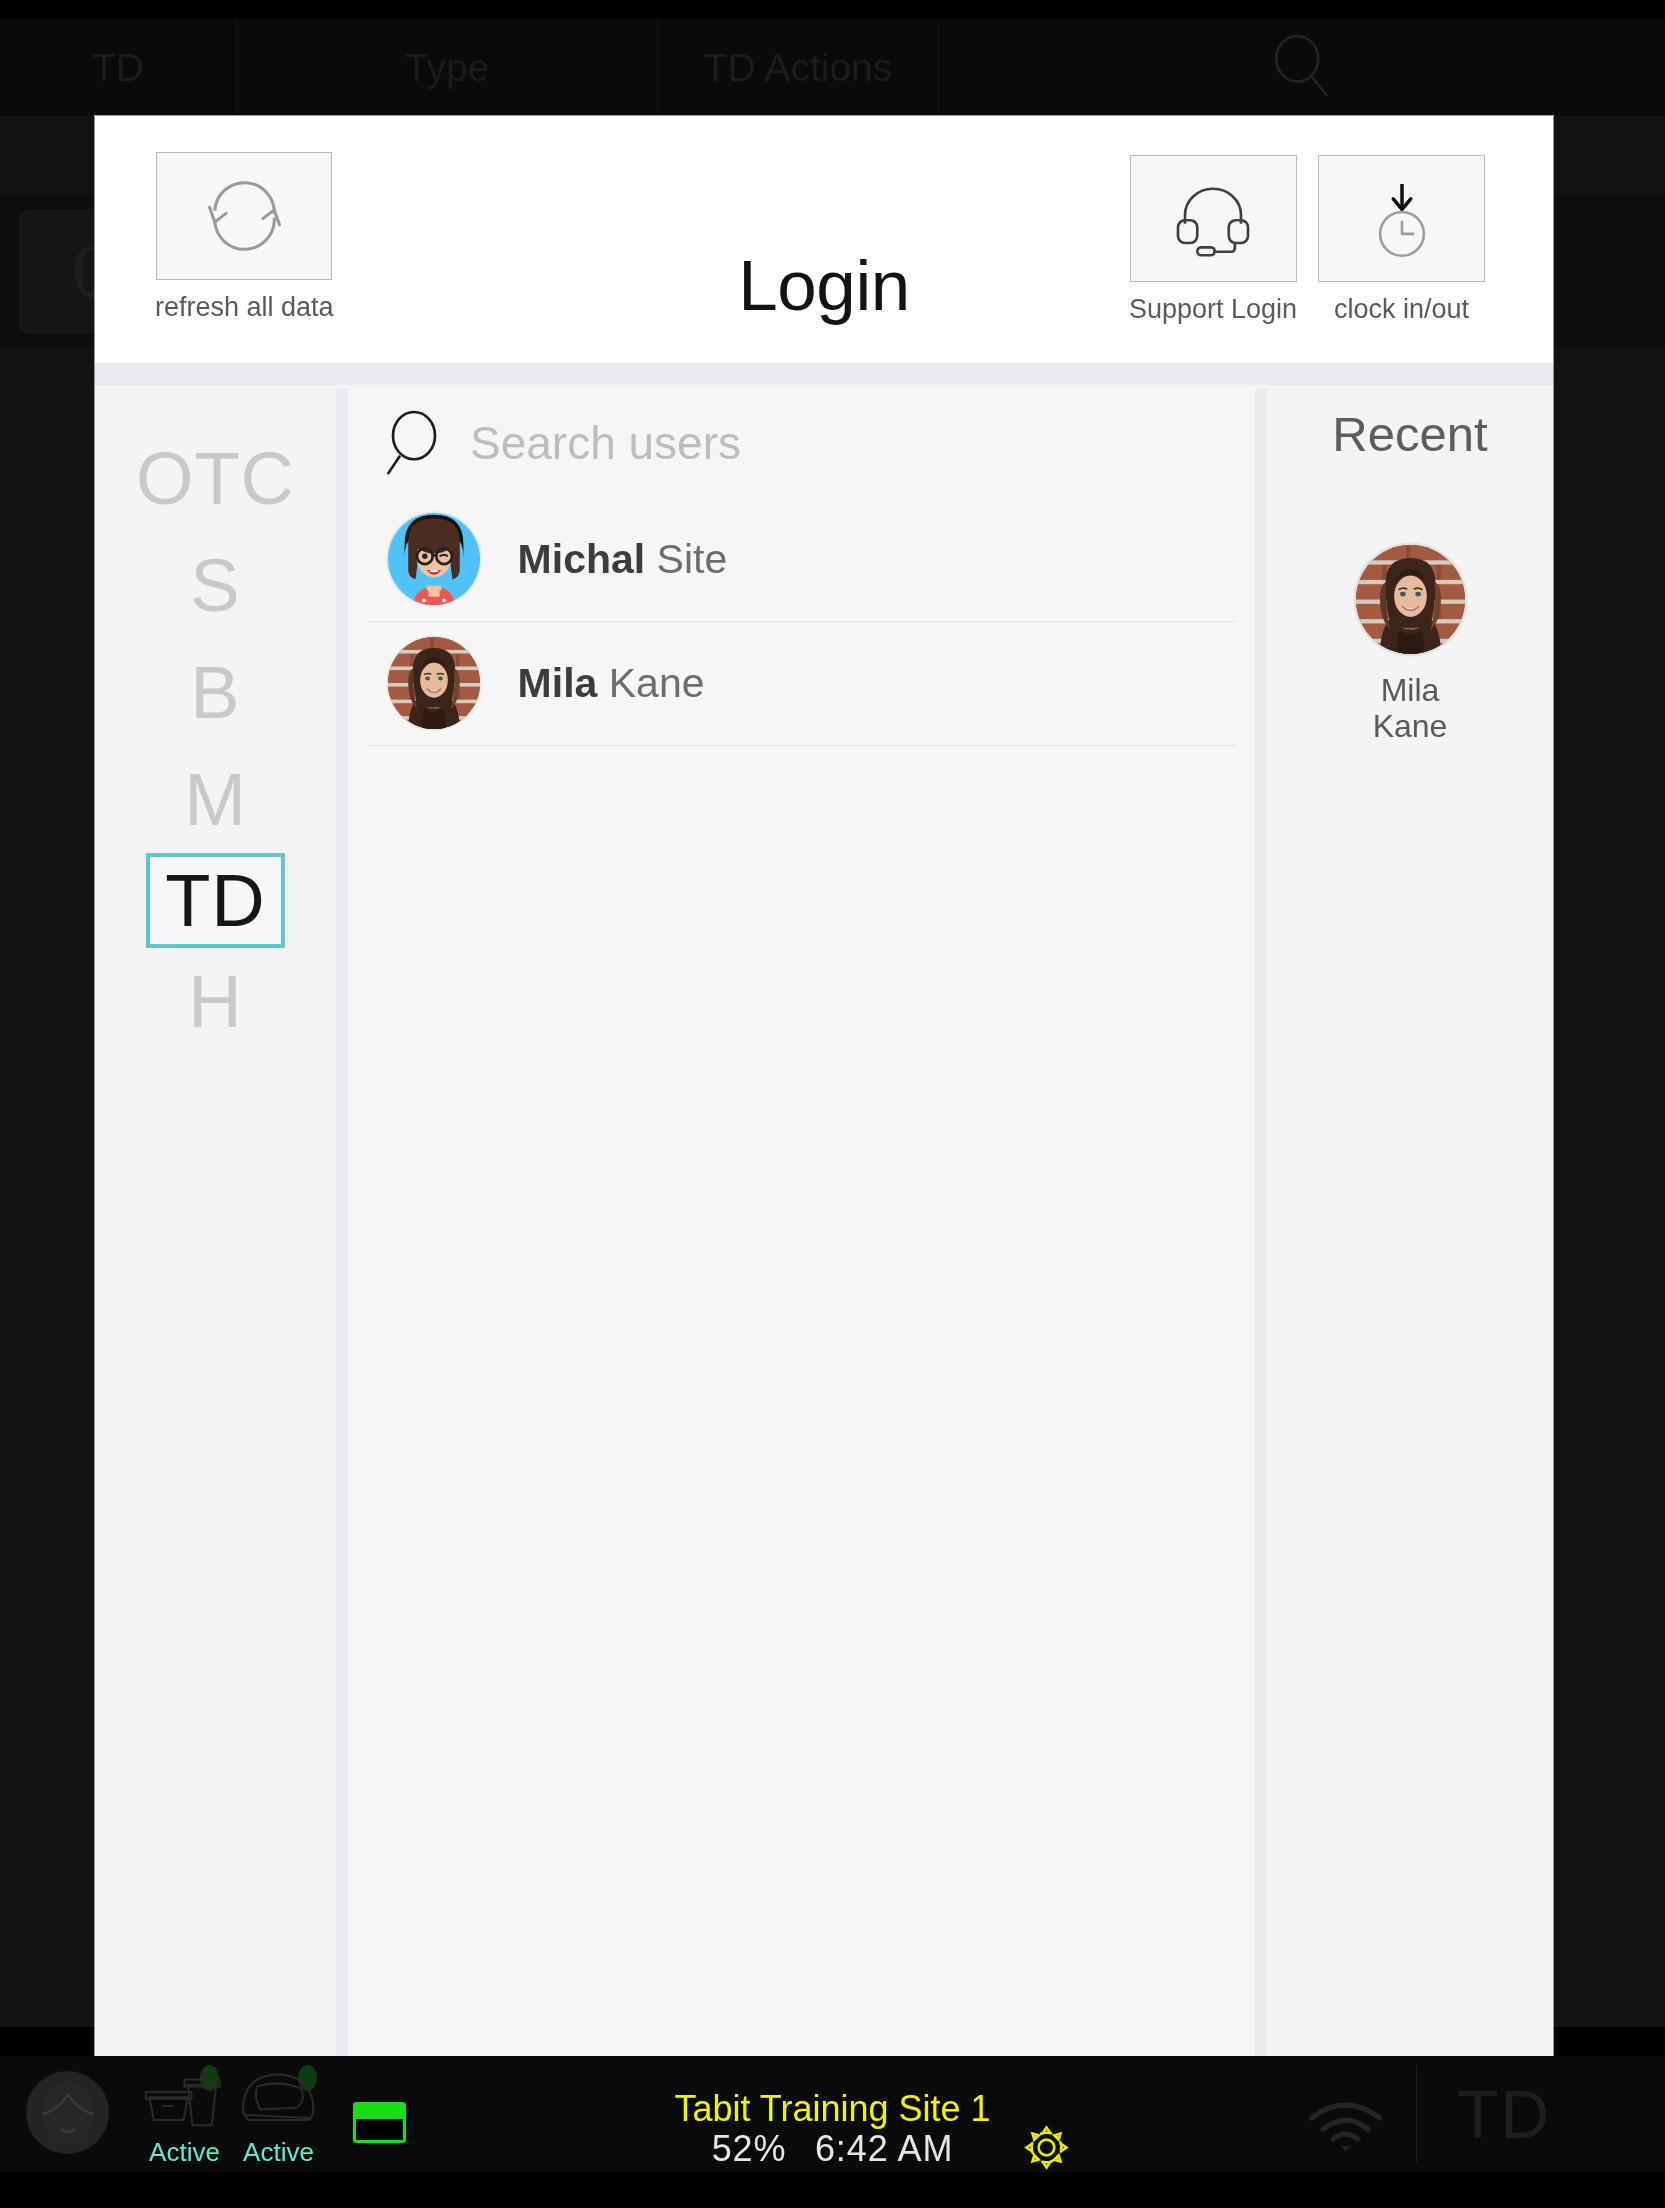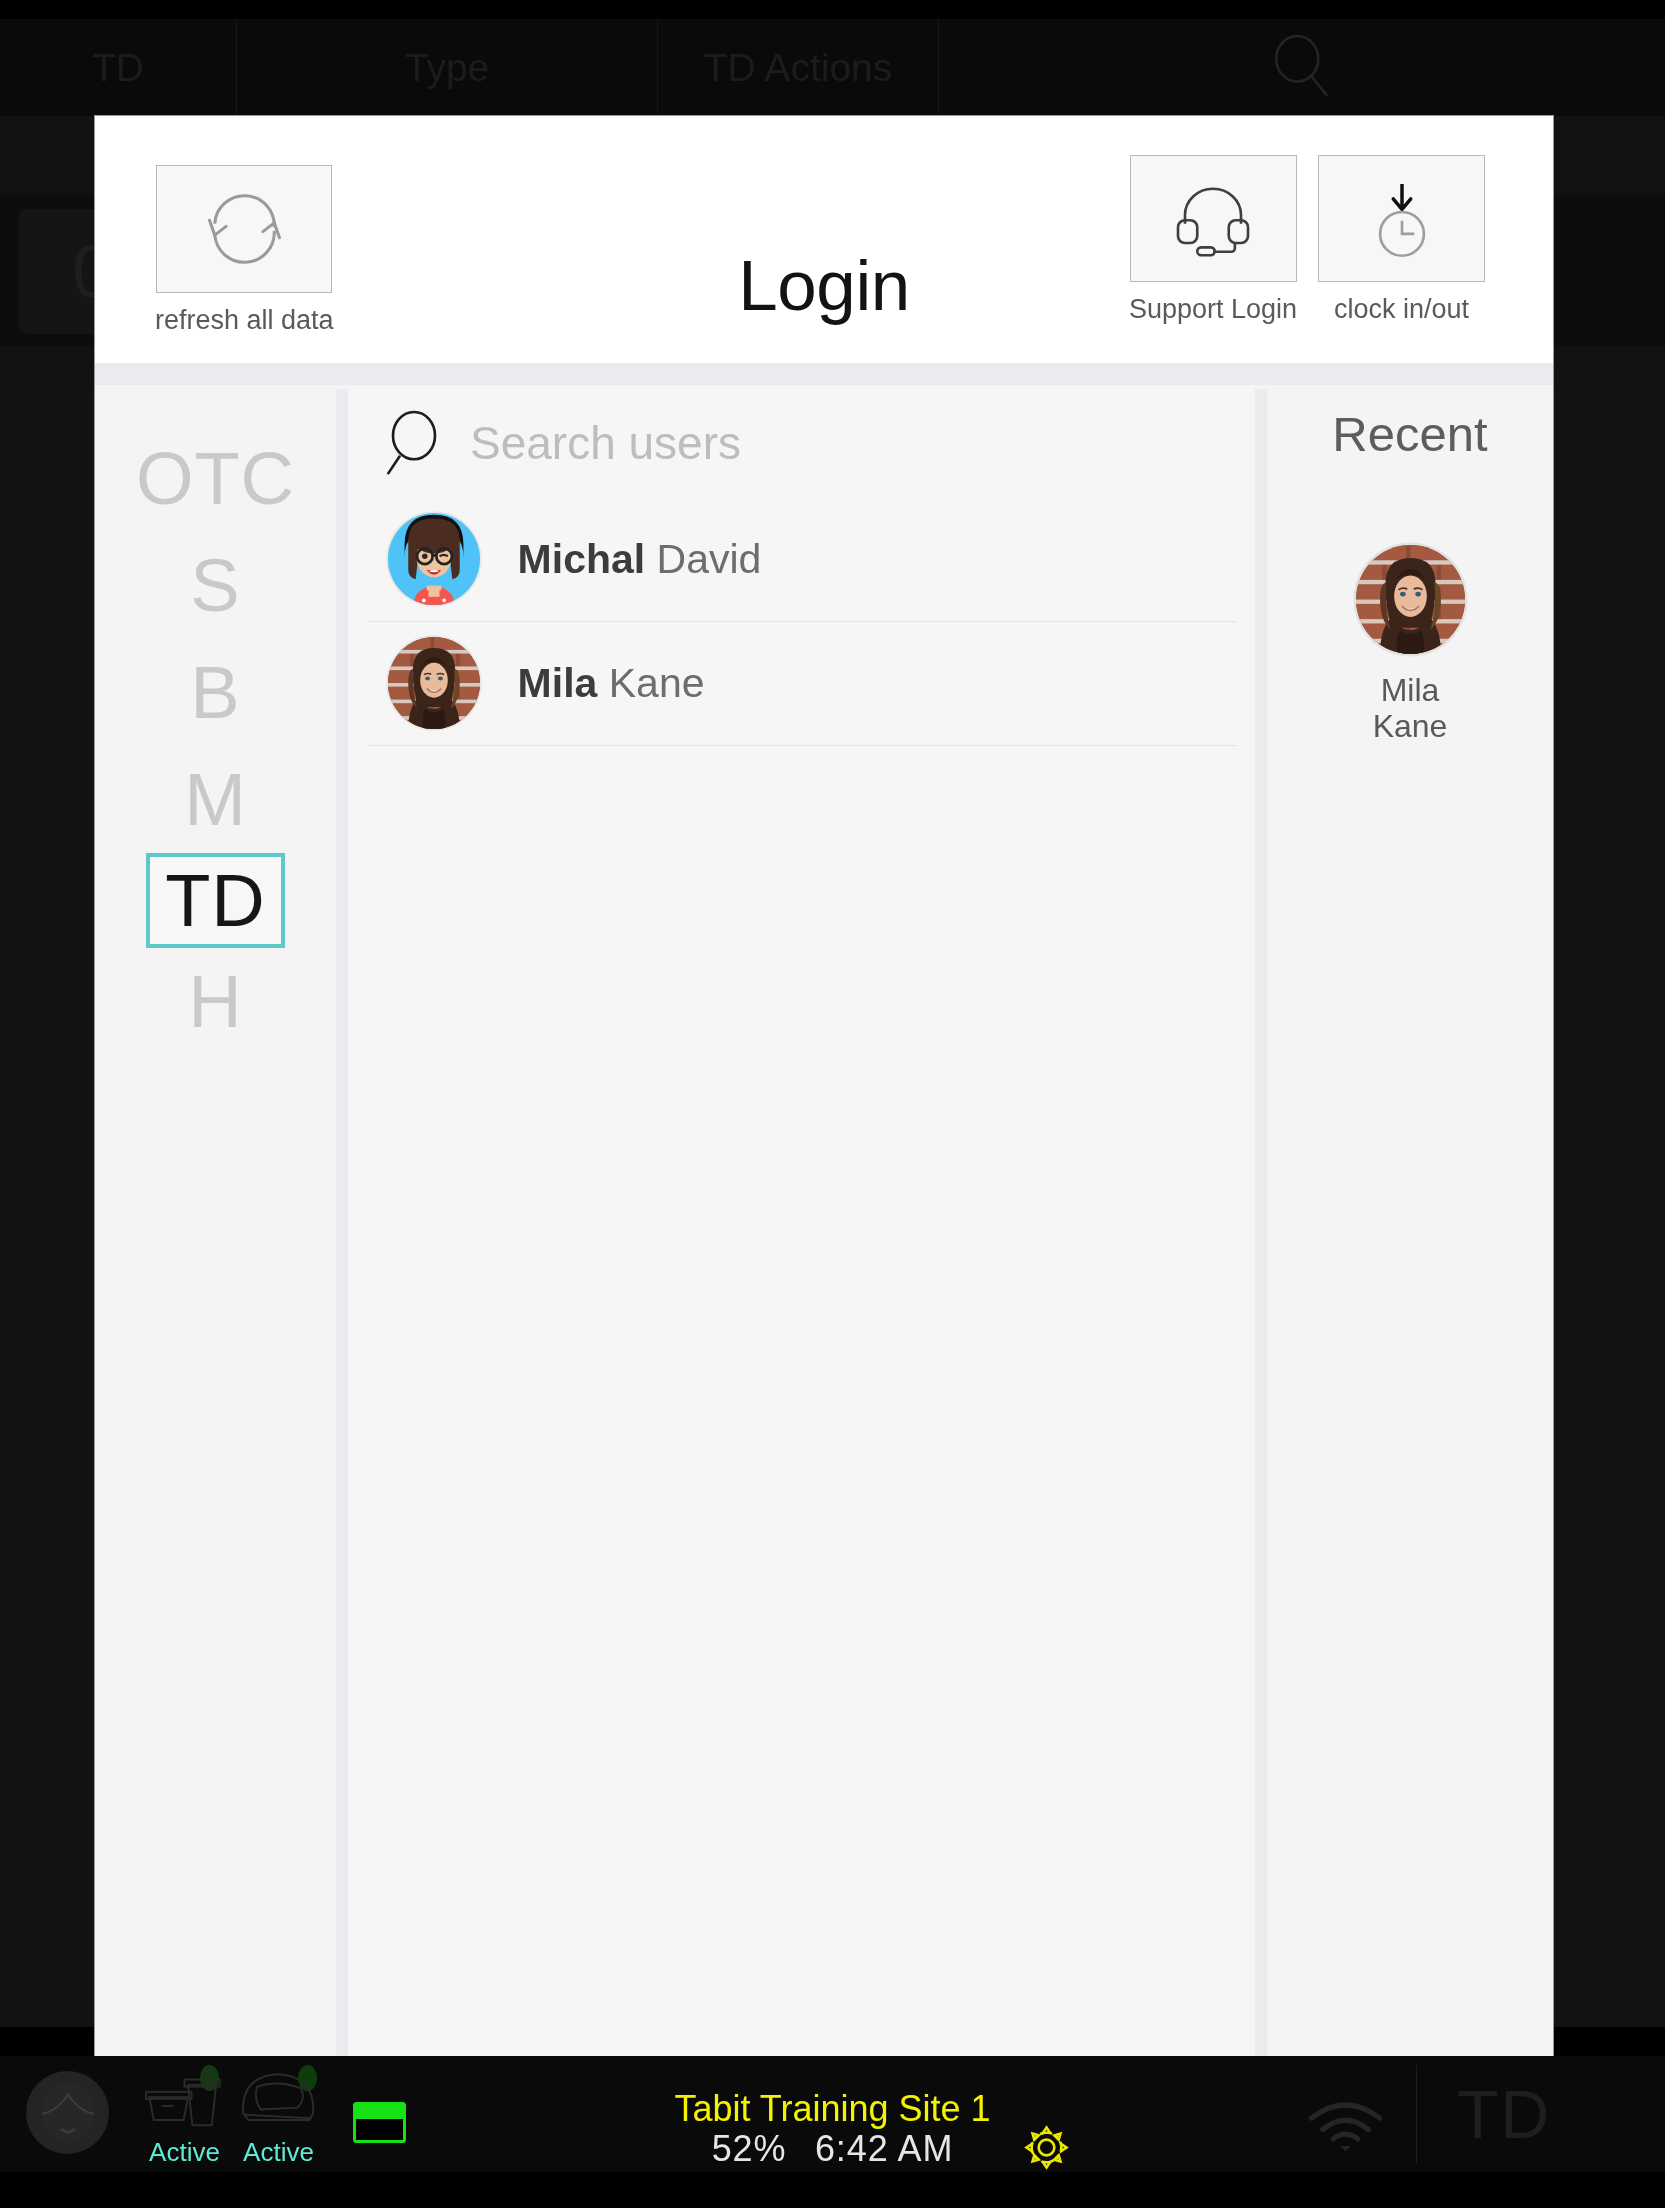--- a/index.html
+++ b/index.html
@@ -63,21 +63,21 @@
   }
 
   .hdr-btn { position: absolute; display: flex; flex-direction: column; align-items: center; }
   .hdr-box {
     width: 176px; height: 128px; border: 1.8px solid #b9b9b9; background: #f7f7f7;
     display: flex; align-items: center; justify-content: center;
   }
   .hdr-box.sm { width: 167px; height: 127px; }
   .hdr-caption { margin-top: 12.3px; font-size: 27px; color: #5a5a5a; white-space: nowrap; }
 
-  .btn-refresh { left: 60px; top: 49px; }
+  .btn-refresh { left: 60px; top: 36px; }
   .btn-support { left: 1034px; top: 39px; }
   .btn-clock   { left: 1223px; top: 39px; }
 
   .hdr-divider {
     position: absolute; left: 0; top: 248px; width: 100%; height: 21px;
     background: #eceaee;
   }
 
   
   .content {
@@ -307,21 +307,21 @@
                 <path d="M42 62 q8 10 16 0 z" fill="#c62828"></path>
                 <path d="M44 63 q6 3 12 0 q-6 -2 -12 0z" fill="#fff"></path>
                 <path d="M28 100 q0 -18 22 -21 q22 3 22 21 z" fill="#f2564f"></path>
                 <path d="M42 79 h16 v12 h-16z" fill="#eec4a0"></path>
                 <rect x="40" y="84" width="4" height="16" fill="#f2564f"></rect>
                 <rect x="56" y="84" width="4" height="16" fill="#f2564f"></rect>
                 <circle cx="39" cy="95" r="2" fill="#fff"></circle>
                 <circle cx="61" cy="95" r="2" fill="#fff"></circle>
               </svg>
             </div>
-            <div class="user-name"><b>Michal</b> <span>David</span></div>
+            <div class="user-name"><b>Michal</b> <span>Site</span></div>
           </div>
 
           <div class="user-row">
             <div class="avatar">
               <svg viewBox="0 0 100 100" width="92" height="92">
                 <rect width="100" height="100" fill="#8c4b35"></rect>
                 <g fill="#a35a40">
                   <rect x="0" y="0" width="46" height="14"></rect>
                     <rect x="50" y="0" width="50" height="14"></rect>
                   <rect x="0" y="18" width="24" height="14"></rect>

